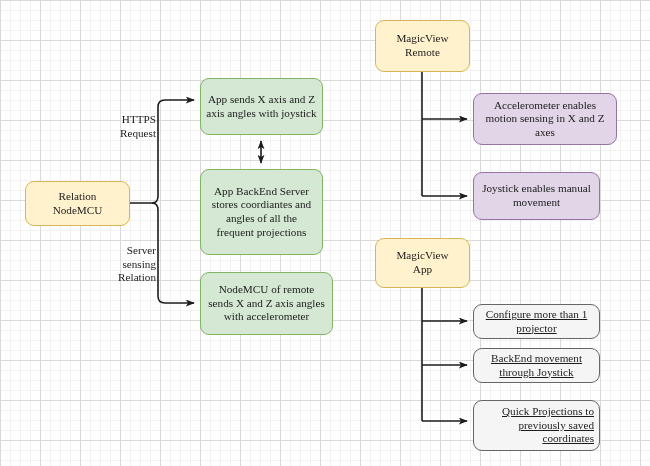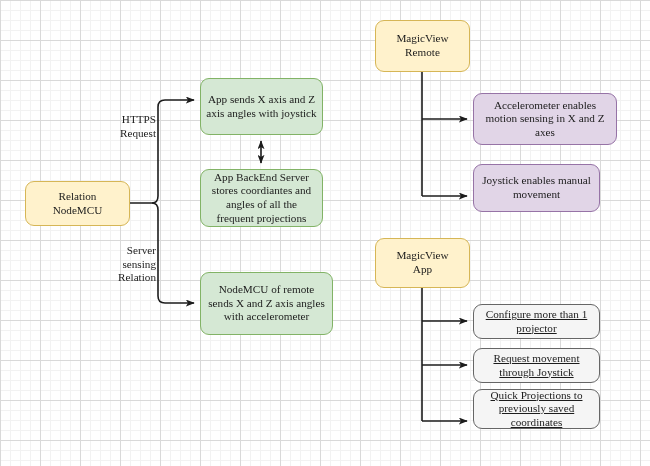--- a/index.html
+++ b/index.html
@@ -95,55 +95,55 @@
 
   <div class="node node-yellow" style="left:25px;top:181px;width:105px;height:45px;">
     <span style="white-space: pre-line;">Relation
 NodeMCU</span>
   </div>
 
   <div class="node node-green" style="left:200px;top:78px;width:123px;height:57px;">
     <span>App sends X axis and Z axis angles with joystick</span>
   </div>
 
-  <div class="node node-green" style="left:200px;top:169px;width:123px;height:58px;">
+  <div class="node node-green" style="left:200px;top:169px;width:123px;height:86px;">
     <span>App BackEnd Server stores coordiantes and angles of all the frequent projections</span>
   </div>
 
   <div class="node node-green" style="left:200px;top:272px;width:133px;height:63px;">
     <span>NodeMCU of remote sends X and Z axis angles with accelerometer</span>
   </div>
 
   <div class="node node-yellow" style="left:375px;top:20px;width:95px;height:52px;">
     <span style="white-space: pre-line;">MagicView
 Remote</span>
   </div>
 
   <div class="node node-purple" style="left:473px;top:93px;width:144px;height:52px;">
     <span>Accelerometer enables motion sensing in X and Z axes</span>
   </div>
 
-  <div class="node node-purple" style="left:473px;top:164px;width:127px;height:48px;text-align:center;">
+  <div class="node node-purple" style="left:473px;top:172px;width:127px;height:48px;text-align:center;">
     <span>Joystick enables manual movement</span>
   </div>
 
   <div class="node node-yellow" style="left:375px;top:238px;width:95px;height:50px;">
     <span style="white-space: pre-line;">MagicView
 App</span>
   </div>
 
   <div class="node node-gray" style="left:473px;top:304px;width:127px;height:35px;">
     <span>Configure more than 1 projector</span>
   </div>
 
   <div class="node node-gray" style="left:473px;top:348px;width:127px;height:35px;">
-    <span>Request movement through Joystick</span>
+    <span>BackEnd movement through Joystick</span>
   </div>
 
-  <div class="node node-gray" style="left:473px;top:389px;width:127px;height:40px;">
+  <div class="node node-gray" style="left:473px;top:400px;width:127px;height:51px;text-align:right;">
     <span>Quick Projections to previously saved coordinates</span>
   </div>
 
   <div class="edge-label" style="left: 84px; top: 113px; width: 72px; white-space: pre-line;">HTTPS
 Request</div>
 
   <div class="edge-label" style="left: 84px; top: 244px; width: 72px; white-space: pre-line;">Server
 sensing
 Relation</div>
 

